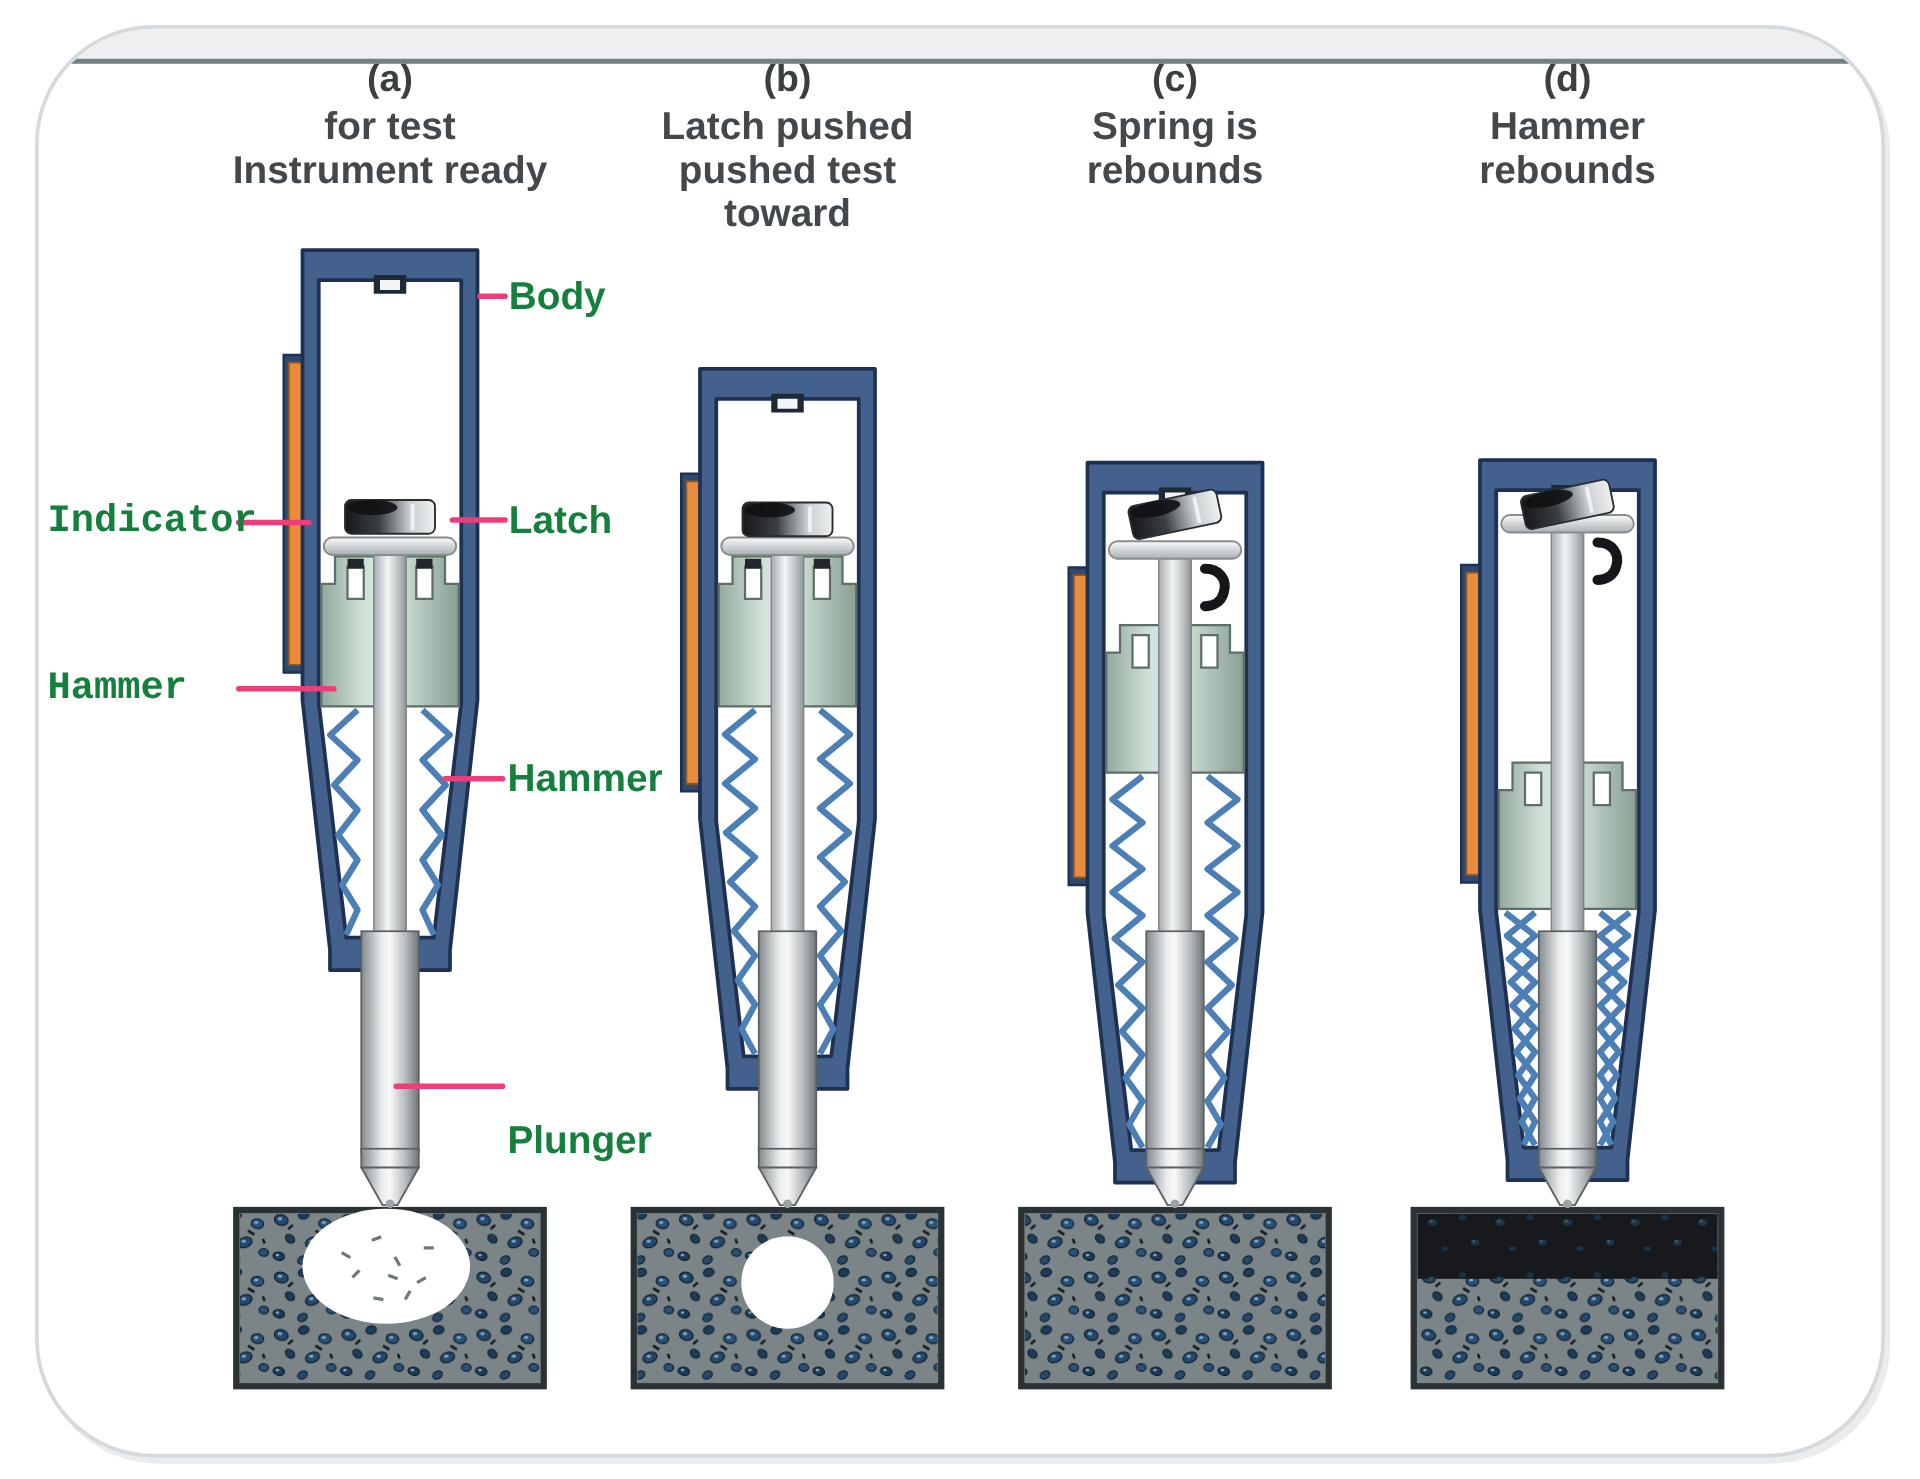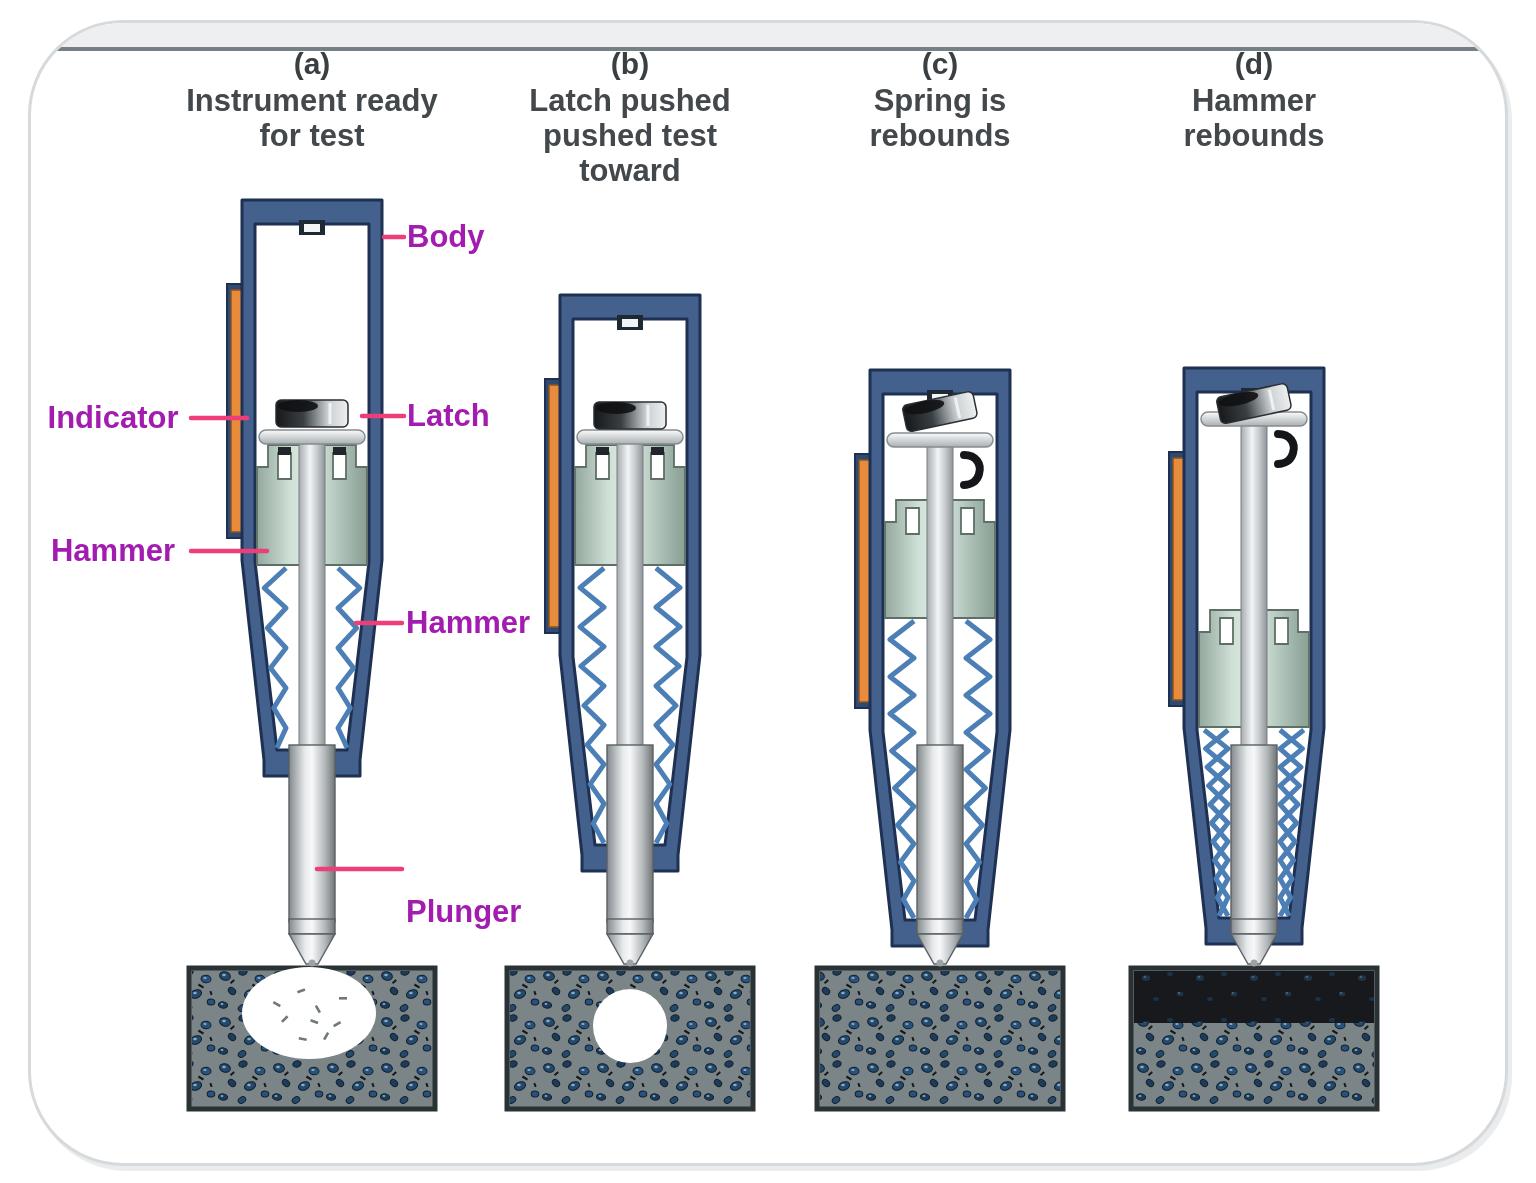--- a/index.html
+++ b/index.html
@@ -7,22 +7,22 @@
           font-family:"Liberation Sans",sans-serif;}
   .frame{position:absolute;left:28px;top:20px;width:1474px;height:1140px;
          border:3px solid #d6dadc;border-radius:95px;background:#ffffff;overflow:hidden;
          box-shadow:4px 5px 0 rgba(180,186,190,.28);}
   .frame-topband{position:absolute;left:0;top:0;right:0;height:24px;background:#edeff0;
                  border-bottom:4px solid #758084;}
   svg.art{position:absolute;left:0;top:0;}
   .caption{position:absolute;transform:translateX(-50%);text-align:center;white-space:nowrap;
            color:#42484b;font:600 31px/35px "Liberation Sans",sans-serif;}
   .cap-letter{font:700 30px/32px "Liberation Sans",sans-serif;color:#3a3f42;margin-bottom:3px;}
-  .lab{position:absolute;font:600 31px/34px "Liberation Sans",sans-serif;color:#a21caf;white-space:nowrap;}
-  .lab.right-align{text-align:center;}
+  .lab{position:absolute;font:600 31px/34px "Liberation Sans",sans-serif;color:#15803d;white-space:nowrap;}
+  .lab.right-align{text-align:left;font-family:Liberation Mono, monospace;}
 </style>
 </head>
 <body>
 
 <div class="canvas">
 
   <div class="frame">
     <div class="frame-topband"></div>
   </div>
 
@@ -244,22 +244,22 @@
         <line x1="191" y1="418" x2="247" y2="418"></line>
         <line x1="362" y1="416" x2="404" y2="416"></line>
         <line x1="191" y1="551" x2="267" y2="551"></line>
         <line x1="356" y1="623" x2="402" y2="623"></line>
         <line x1="317" y1="869" x2="402" y2="869"></line>
       </g>
     </svg>
 
   <div class="caption" style="left:312px;top:48px">
     <div class="cap-letter">(a)</div>
+    <div class="cap-line">for test</div>
     <div class="cap-line">Instrument ready</div>
-    <div class="cap-line">for test</div>
   </div>
   <div class="caption" style="left:630px;top:48px">
     <div class="cap-letter">(b)</div>
     <div class="cap-line">Latch pushed</div>
     <div class="cap-line">pushed test</div>
     <div class="cap-line">toward</div>
   </div>
   <div class="caption" style="left:940px;top:48px">
     <div class="cap-letter">(c)</div>
     <div class="cap-line">Spring is</div>

